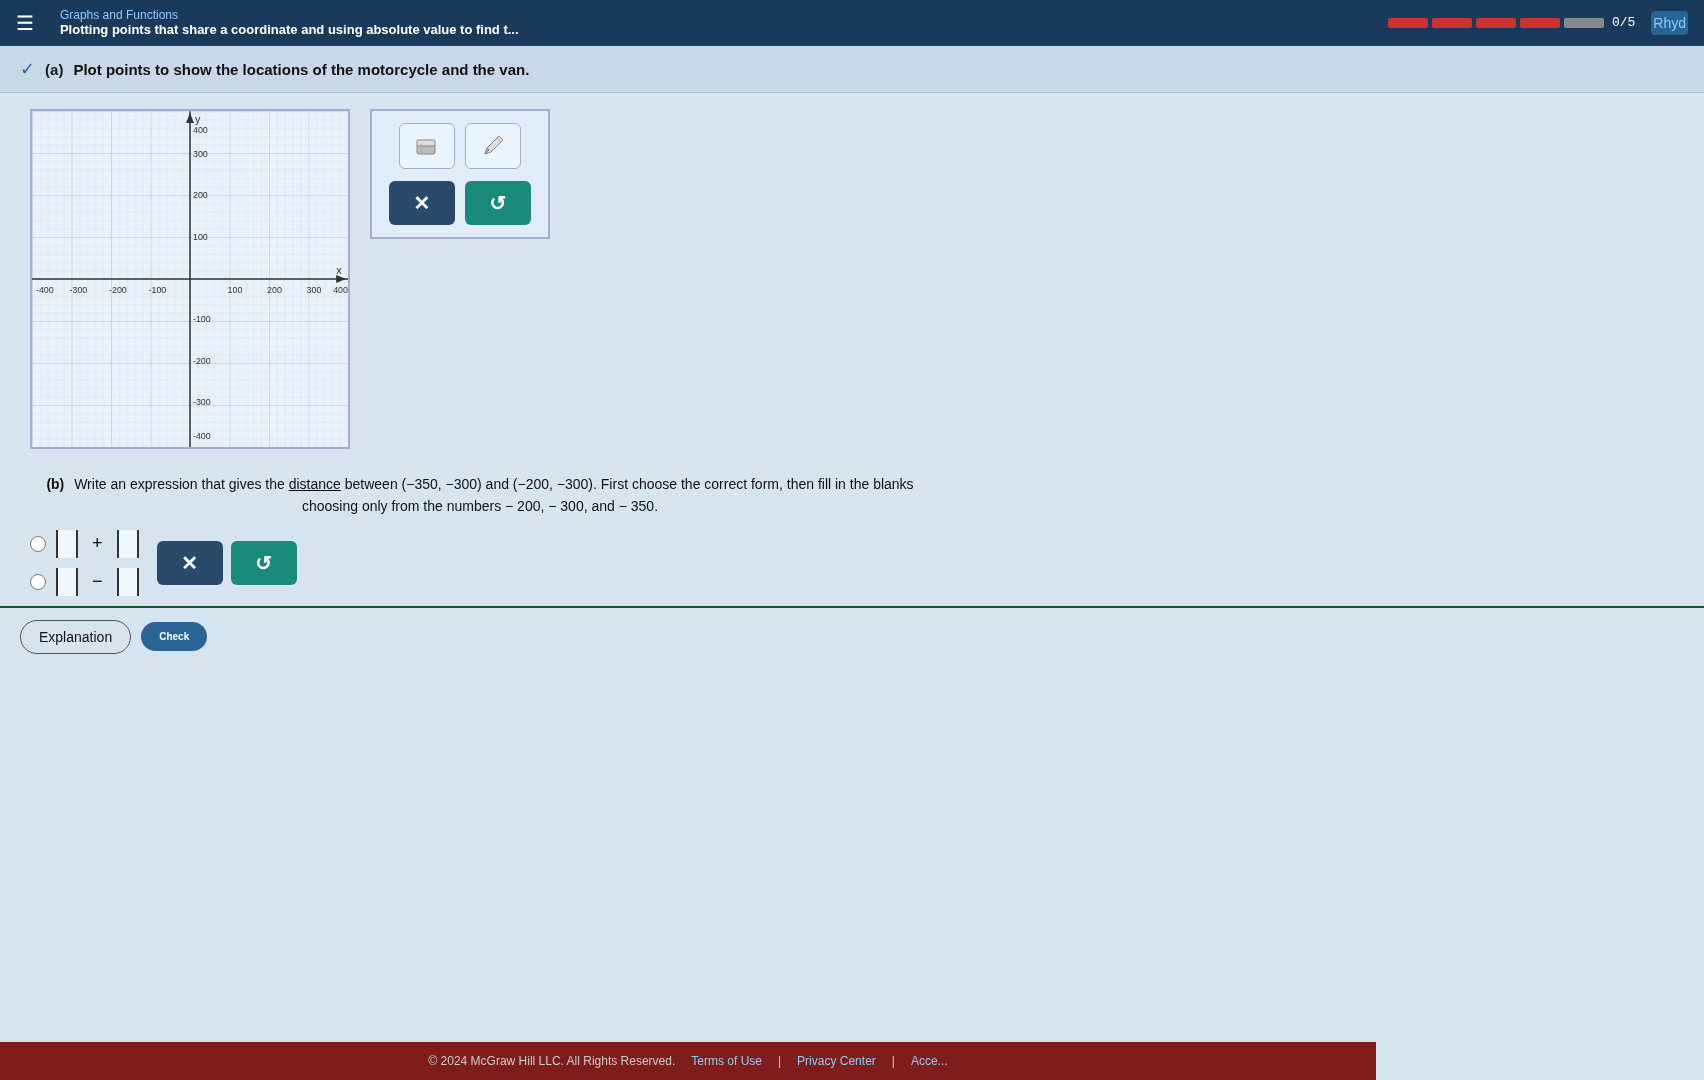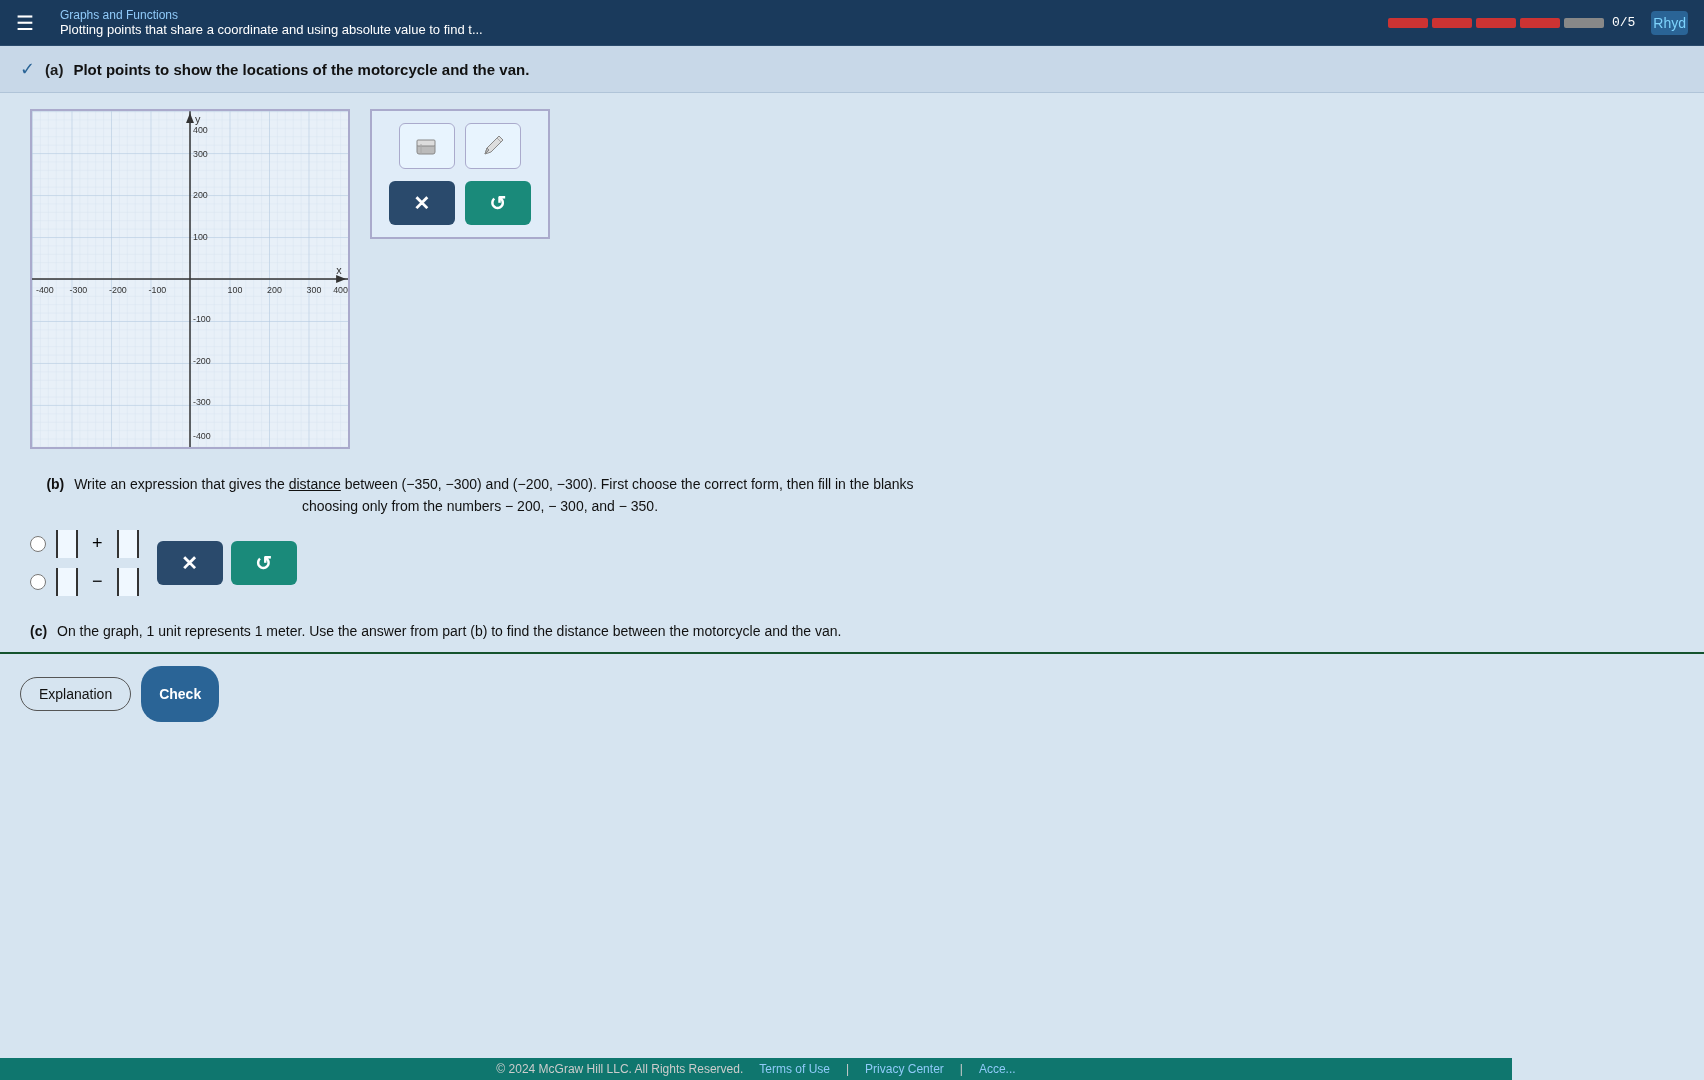--- a/index.html
+++ b/index.html
@@ -28,21 +28,21 @@
       flex-direction: column;
       margin-left: 14px;
     }
     .topic-category {
       color: #90caf9;
       font-size: 12px;
     }
     .topic-title {
       color: white;
       font-size: 13px;
-      font-weight: normal;
+      font-weight: bold;
     }
     .top-right {
       margin-left: auto;
       display: flex;
       align-items: center;
       gap: 16px;
     }
     .progress-bar-container {
       display: flex;
       align-items: center;
@@ -241,35 +241,35 @@
       border-radius: 20px;
       padding: 8px 18px;
       font-size: 14px;
       cursor: pointer;
       color: #111;
     }
     .btn-check {
       background: #2a6496;
       border: none;
       border-radius: 20px;
-      padding: 20px 18px;
-      font-size: 14px;
+      padding: 9px 18px;
+      font-size: 10px;
       cursor: pointer;
       color: white;
       font-weight: bold;
     }
     .footer {
-      background: #0f766e;
+      background: #7f1d1d;
       color: #ccc;
       font-size: 12px;
       text-align: center;
-      padding: 4px;
+      padding: 12px;
       position: fixed;
       bottom: 0;
-      width: 1512px;
+      width: 1376px;
       display: flex;
       justify-content: center;
       gap: 16px;
     }
     .footer a {
       color: #90caf9;
       text-decoration: none;
     }
     .part-label-inline {
       font-weight: bold;
@@ -401,26 +401,20 @@
           <span class="abs-box">&nbsp;</span>
         </label>
       </div>
       <div class="action-btns">
         <button class="tool-action-btn btn-dark">✕</button>
         <button class="tool-action-btn btn-teal">↺</button>
       </div>
     </div>
   </div>
 
-  <div class="part-c-area">
-    <p class="part-c-instruction">
-      <span class="part-label-inline">(c)</span>
-      <span>On the graph, 1 unit represents 1 meter. Use the answer from part (b) to find the distance between the motorcycle and the van.</span>
-    </p>
-  </div>
 
   <div class="bottom-bar">
     <button class="btn-explanation">Explanation</button>
     <button class="btn-check">Check</button>
   </div>
 
 </div>
 
 <div class="footer">
   <span>© 2024 McGraw Hill LLC. All Rights Reserved.</span>

